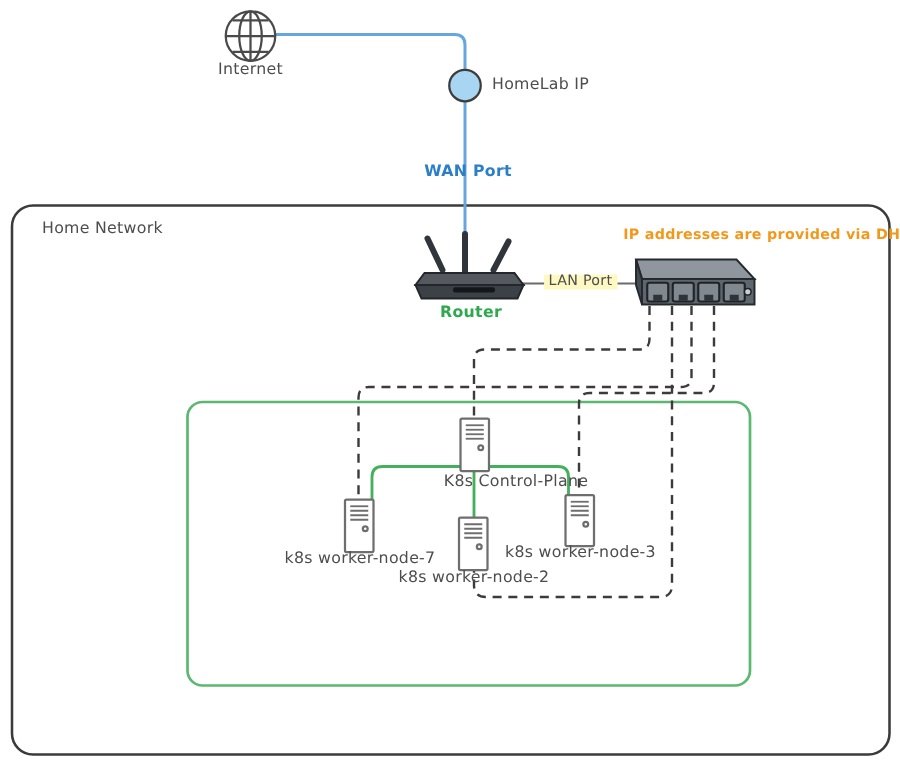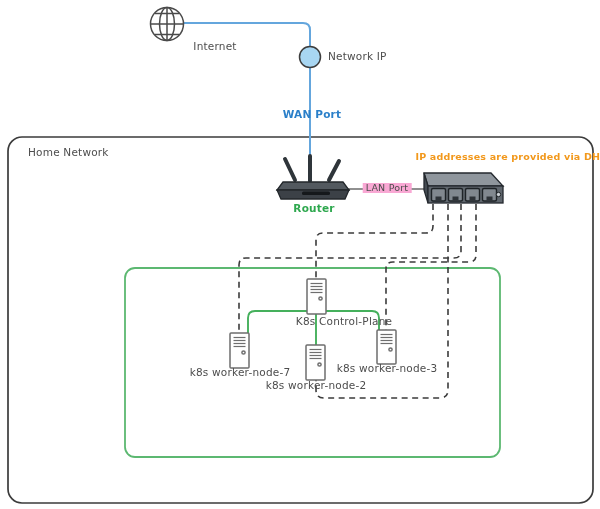--- a/index.html
+++ b/index.html
@@ -10,21 +10,21 @@
   svg{position:absolute;left:0;top:0;}
   .lbl{
     position:absolute;font-size:10.5px;line-height:1.1;white-space:nowrap;
     color:#4d4d4d;letter-spacing:.2px;
   }
   .ctr{transform:translateX(-50%);}
   .blue{color:#2a7fc9;font-weight:700;}
   .green{color:#2fa84f;font-weight:700;}
   .orange{color:#f2981b;font-weight:700;font-size:9.5px;}
   .small{font-size:9.5px;}
-  .onwhite{background:#f9a8d4;padding:0 3px;}
+  .onwhite{background:#fef9c3;padding:0 3px;}
 </style>
 </head>
 <body>
 
 <div class="stage">
 
   <svg width="600" height="509" viewBox="0 0 600 509">
 
     <rect x="8" y="137" width="585" height="366" rx="14" fill="none" stroke="#3b3b3b" stroke-width="1.7"></rect>
     <rect x="125" y="268" width="375" height="189" rx="10" fill="none" stroke="#5cb871" stroke-width="1.8"></rect>
@@ -120,23 +120,23 @@
           <line x1="380.5" y1="334.5" x2="392.5" y2="334.5"></line>
             <line x1="380.5" y1="337.5" x2="392.5" y2="337.5"></line>
           <line x1="380.5" y1="340.5" x2="392.5" y2="340.5"></line>
             <line x1="380.5" y1="343.5" x2="392.5" y2="343.5"></line>
         </g>
         <circle cx="390.5" cy="349.5" r="1.6" fill="none"></circle>
       </g>
     </g>
   </svg>
 
-  <div class="lbl ctr" style="left:167px;top:41px;margin-left:48px;">Internet</div>
+  <div class="lbl ctr" style="left:167px;top:41px;">Internet</div>
 
-  <div class="lbl" style="left:328px;top:51px;">Network IP</div>
+  <div class="lbl" style="left:328px;top:51px;">HomeLab IP</div>
 
   <div class="lbl ctr blue" style="left:312px;top:109px;">WAN Port</div>
 
   <div class="lbl" style="left:28px;top:147px;text-align:center;">Home Network</div>
 
   <div class="lbl ctr green" style="left:314px;top:203px;">Router</div>
 
   <div class="lbl ctr small onwhite" style="left:387px;top:183px;">LAN Port</div>
 
   <div class="lbl ctr orange" style="left:515px;top:152px;">IP addresses are provided via DHCP</div>

